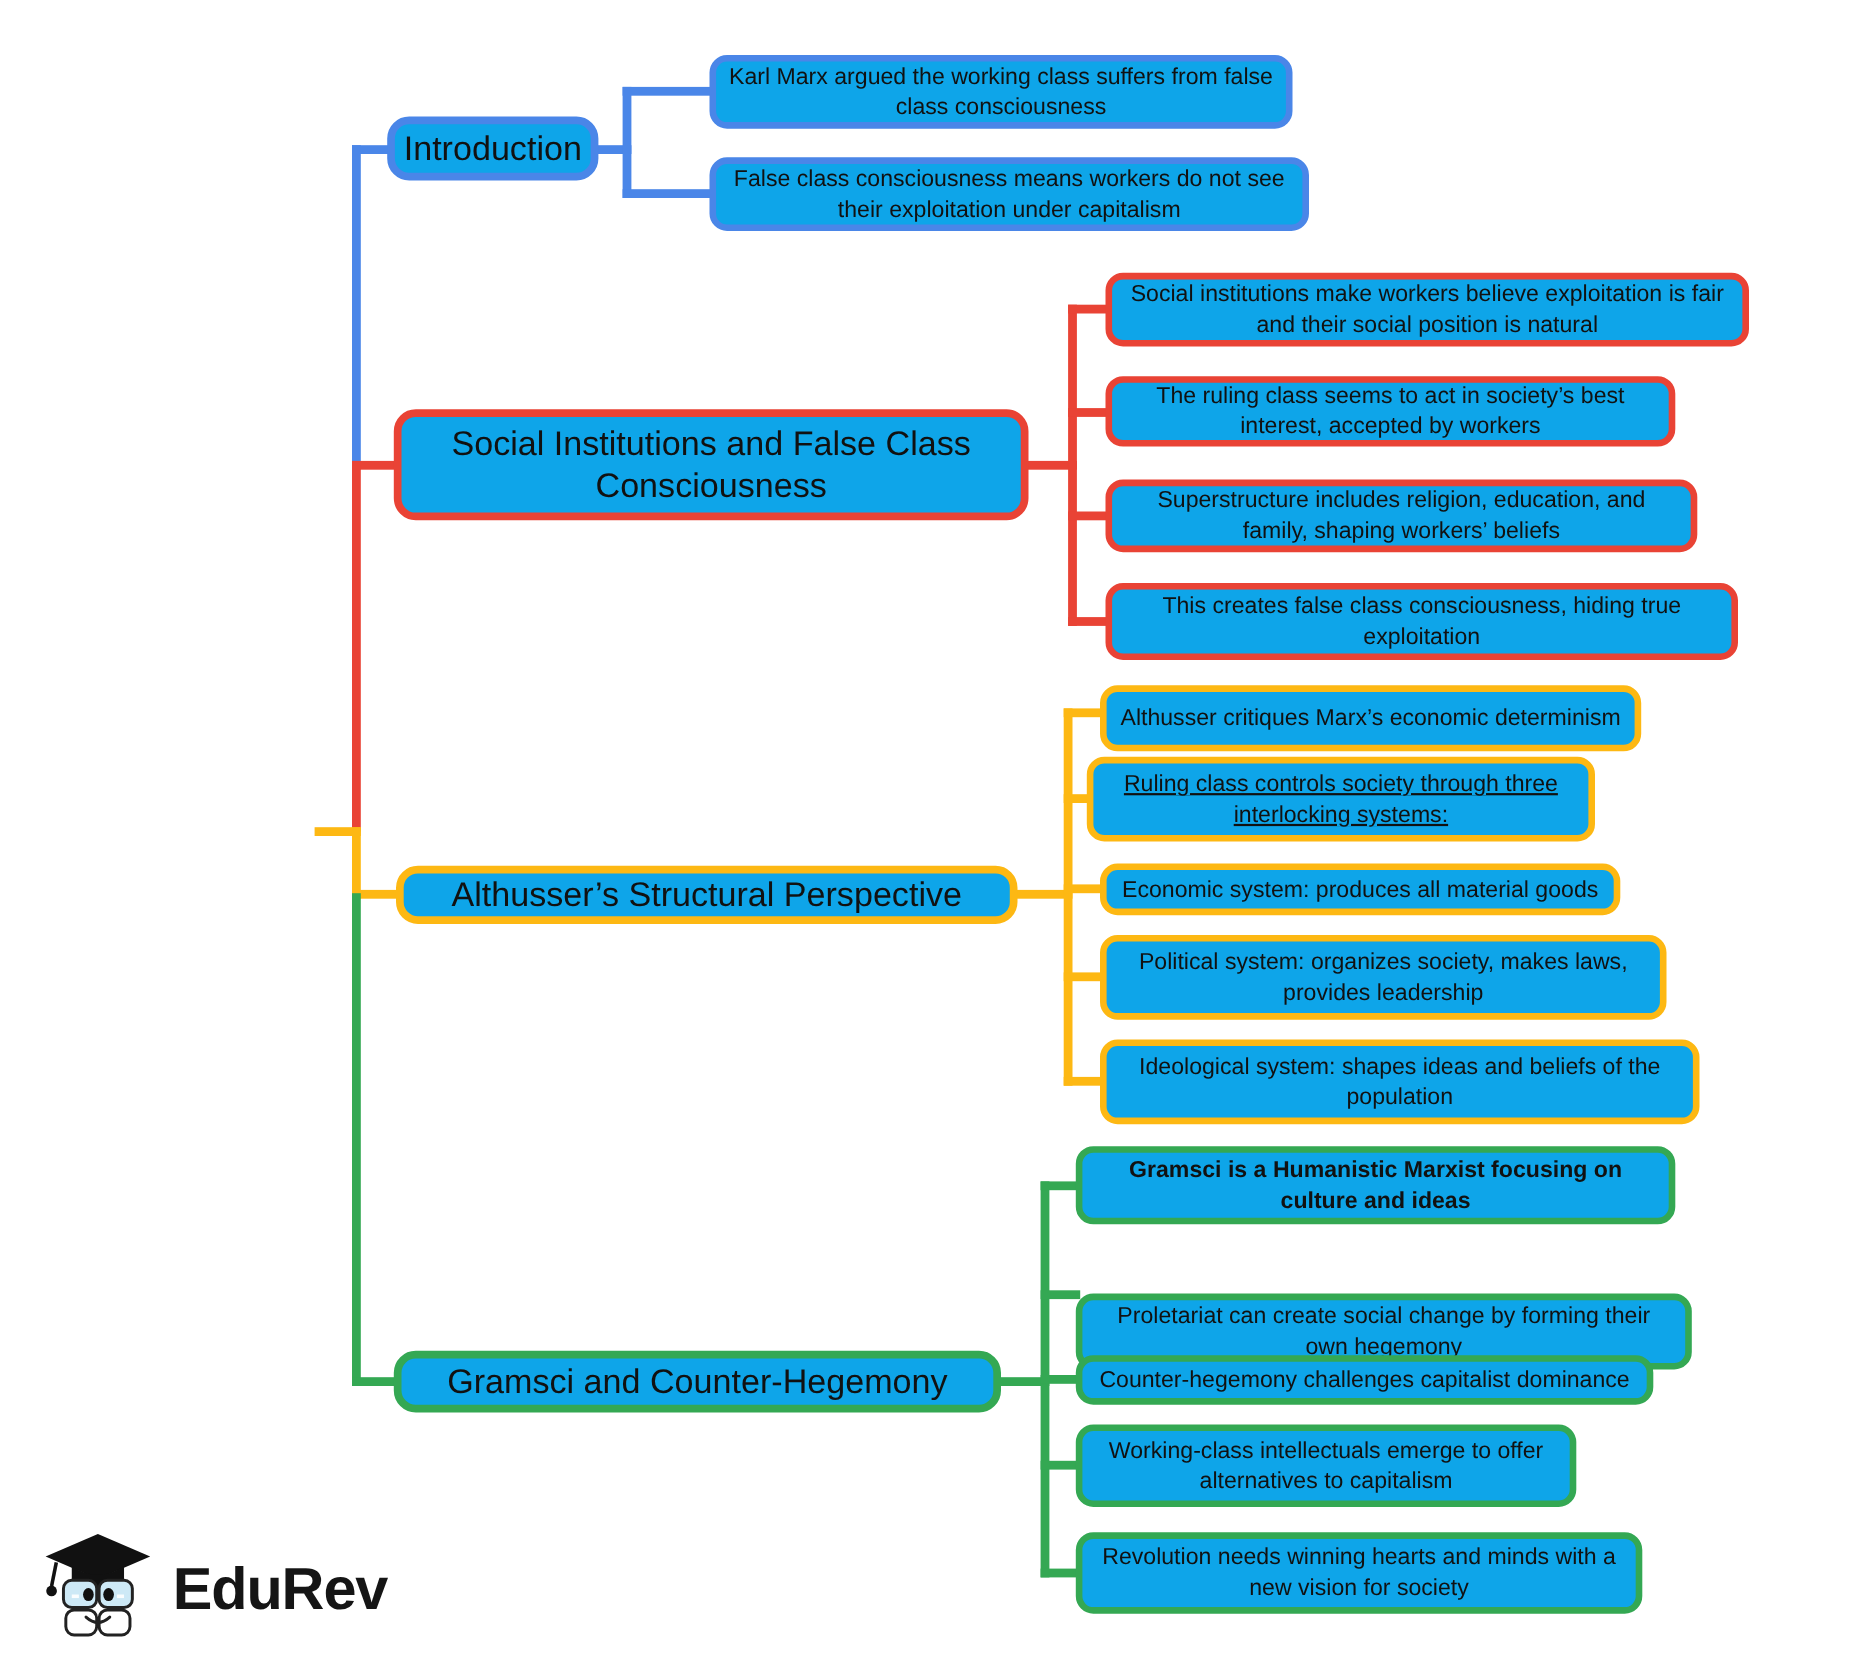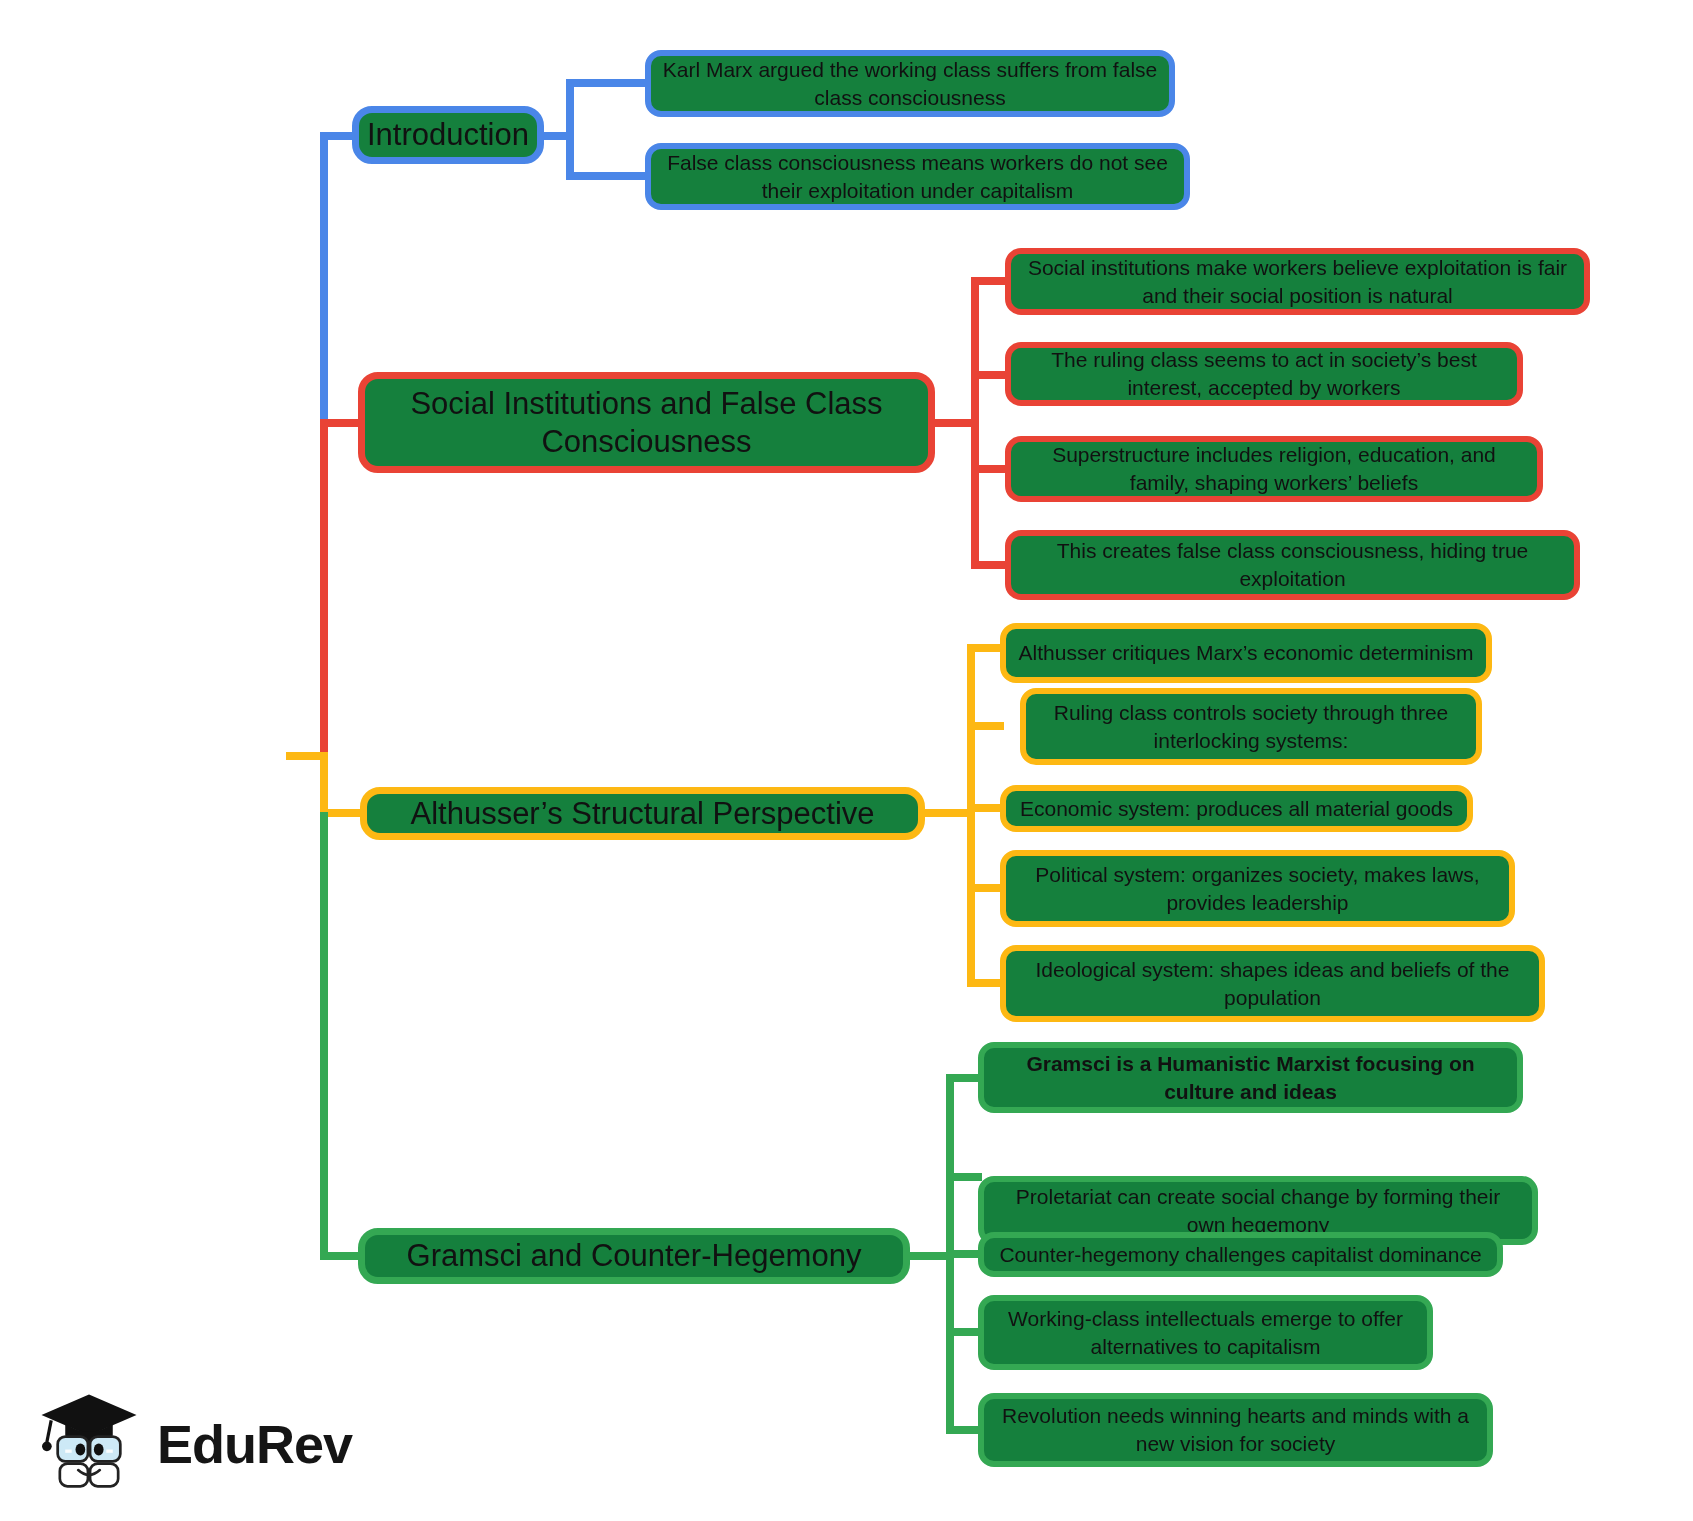--- a/index.html
+++ b/index.html
@@ -5,21 +5,21 @@
   html,body{margin:0;padding:0;background:#ffffff;}
   body{width:1693px;height:1521px;position:relative;overflow:hidden;
        font-family:"Liberation Sans","DejaVu Sans",sans-serif;color:#111;}
   .canvas{position:absolute;left:0;top:0;width:1693px;height:1521px;}
 
   
   .line{position:absolute;background:#999;}
 
   
   .node{position:absolute;display:flex;align-items:center;justify-content:center;
-        text-align:center;background:#15803d;box-sizing:border-box;}
+        text-align:center;background:#0ea5e9;box-sizing:border-box;}
   .root{background:#0d0d0d;color:#fff;font-weight:bold;font-size:36px;
         border-radius:20px;}
   .branch{border:7px solid #84cc16;border-radius:20px;font-size:31px;line-height:38px;
           padding:0 6px;}
   .child{border:6px solid #999;border-radius:16px;font-size:21px;line-height:28px;
          padding:0 10px;}
 
   
   .logo{position:absolute;left:35px;top:1388px;display:flex;align-items:center;gap:14px;}
   .logo svg{width:108px;height:108px;}
@@ -79,21 +79,21 @@
 
   <div class="node child" style="left: 645px; top: 50px; width: 530px; height: 67px; border-color: rgb(74, 134, 232);">Karl Marx argued the working class suffers from false class consciousness</div>
   <div class="node child" style="left: 645px; top: 143px; width: 545px; height: 67px; border-color: rgb(74, 134, 232);">False class consciousness means workers do not see their exploitation under capitalism</div>
 
   <div class="node child" style="left: 1005px; top: 248px; width: 585px; height: 67px; border-color: rgb(233, 67, 53);">Social institutions make workers believe exploitation is fair and their social position is natural</div>
   <div class="node child" style="left: 1005px; top: 342px; width: 518px; height: 64px; border-color: rgb(233, 67, 53);">The ruling class seems to act in society’s best interest, accepted by workers</div>
   <div class="node child" style="left: 1005px; top: 436px; width: 538px; height: 66px; border-color: rgb(233, 67, 53); text-align: center;">Superstructure includes religion, education, and family, shaping workers’ beliefs</div>
   <div class="node child" style="left: 1005px; top: 530px; width: 575px; height: 70px; border-color: rgb(233, 67, 53);">This creates false class consciousness, hiding true exploitation</div>
 
   <div class="node child" style="left: 1000px; top: 623px; width: 492px; height: 60px; border-color: rgb(253, 184, 19);">Althusser critiques Marx’s economic determinism</div>
-  <div class="node child" style="left: 1020px; top: 688px; width: 462px; height: 77px; border-color: rgb(253, 184, 19);">Ruling class controls society through three interlocking systems:</div>
+  <div class="node child" style="left: 988px; top: 688px; width: 462px; height: 77px; border-color: rgb(253, 184, 19); text-decoration: underline;">Ruling class controls society through three interlocking systems:</div>
   <div class="node child" style="left: 1000px; top: 785px; width: 473px; height: 47px; border-color: rgb(253, 184, 19);">Economic system: produces all material goods</div>
   <div class="node child" style="left: 1000px; top: 850px; width: 515px; height: 77px; border-color: rgb(253, 184, 19);">Political system: organizes society, makes laws, provides leadership</div>
   <div class="node child" style="left: 1000px; top: 945px; width: 545px; height: 77px; border-color: rgb(253, 184, 19);">Ideological system: shapes ideas and beliefs of the population</div>
 
   <div class="node child" style="left: 978px; top: 1042px; width: 545px; height: 71px; border-color: rgb(52, 168, 83); font-weight: bold;">Gramsci is a Humanistic Marxist focusing on culture and ideas</div>
   <div class="node child" style="left: 978px; top: 1176px; width: 560px; height: 69px; border-color: rgb(52, 168, 83);">Proletariat can create social change by forming their own hegemony</div>
   <div class="node child" style="left: 978px; top: 1232px; width: 525px; height: 45px; border-color: rgb(52, 168, 83);">Counter-hegemony challenges capitalist dominance</div>
   <div class="node child" style="left: 978px; top: 1295px; width: 455px; height: 75px; border-color: rgb(52, 168, 83);">Working-class intellectuals emerge to offer alternatives to capitalism</div>
   <div class="node child" style="left: 978px; top: 1393px; width: 515px; height: 74px; border-color: rgb(52, 168, 83);">Revolution needs winning hearts and minds with a new vision for society</div>
 

